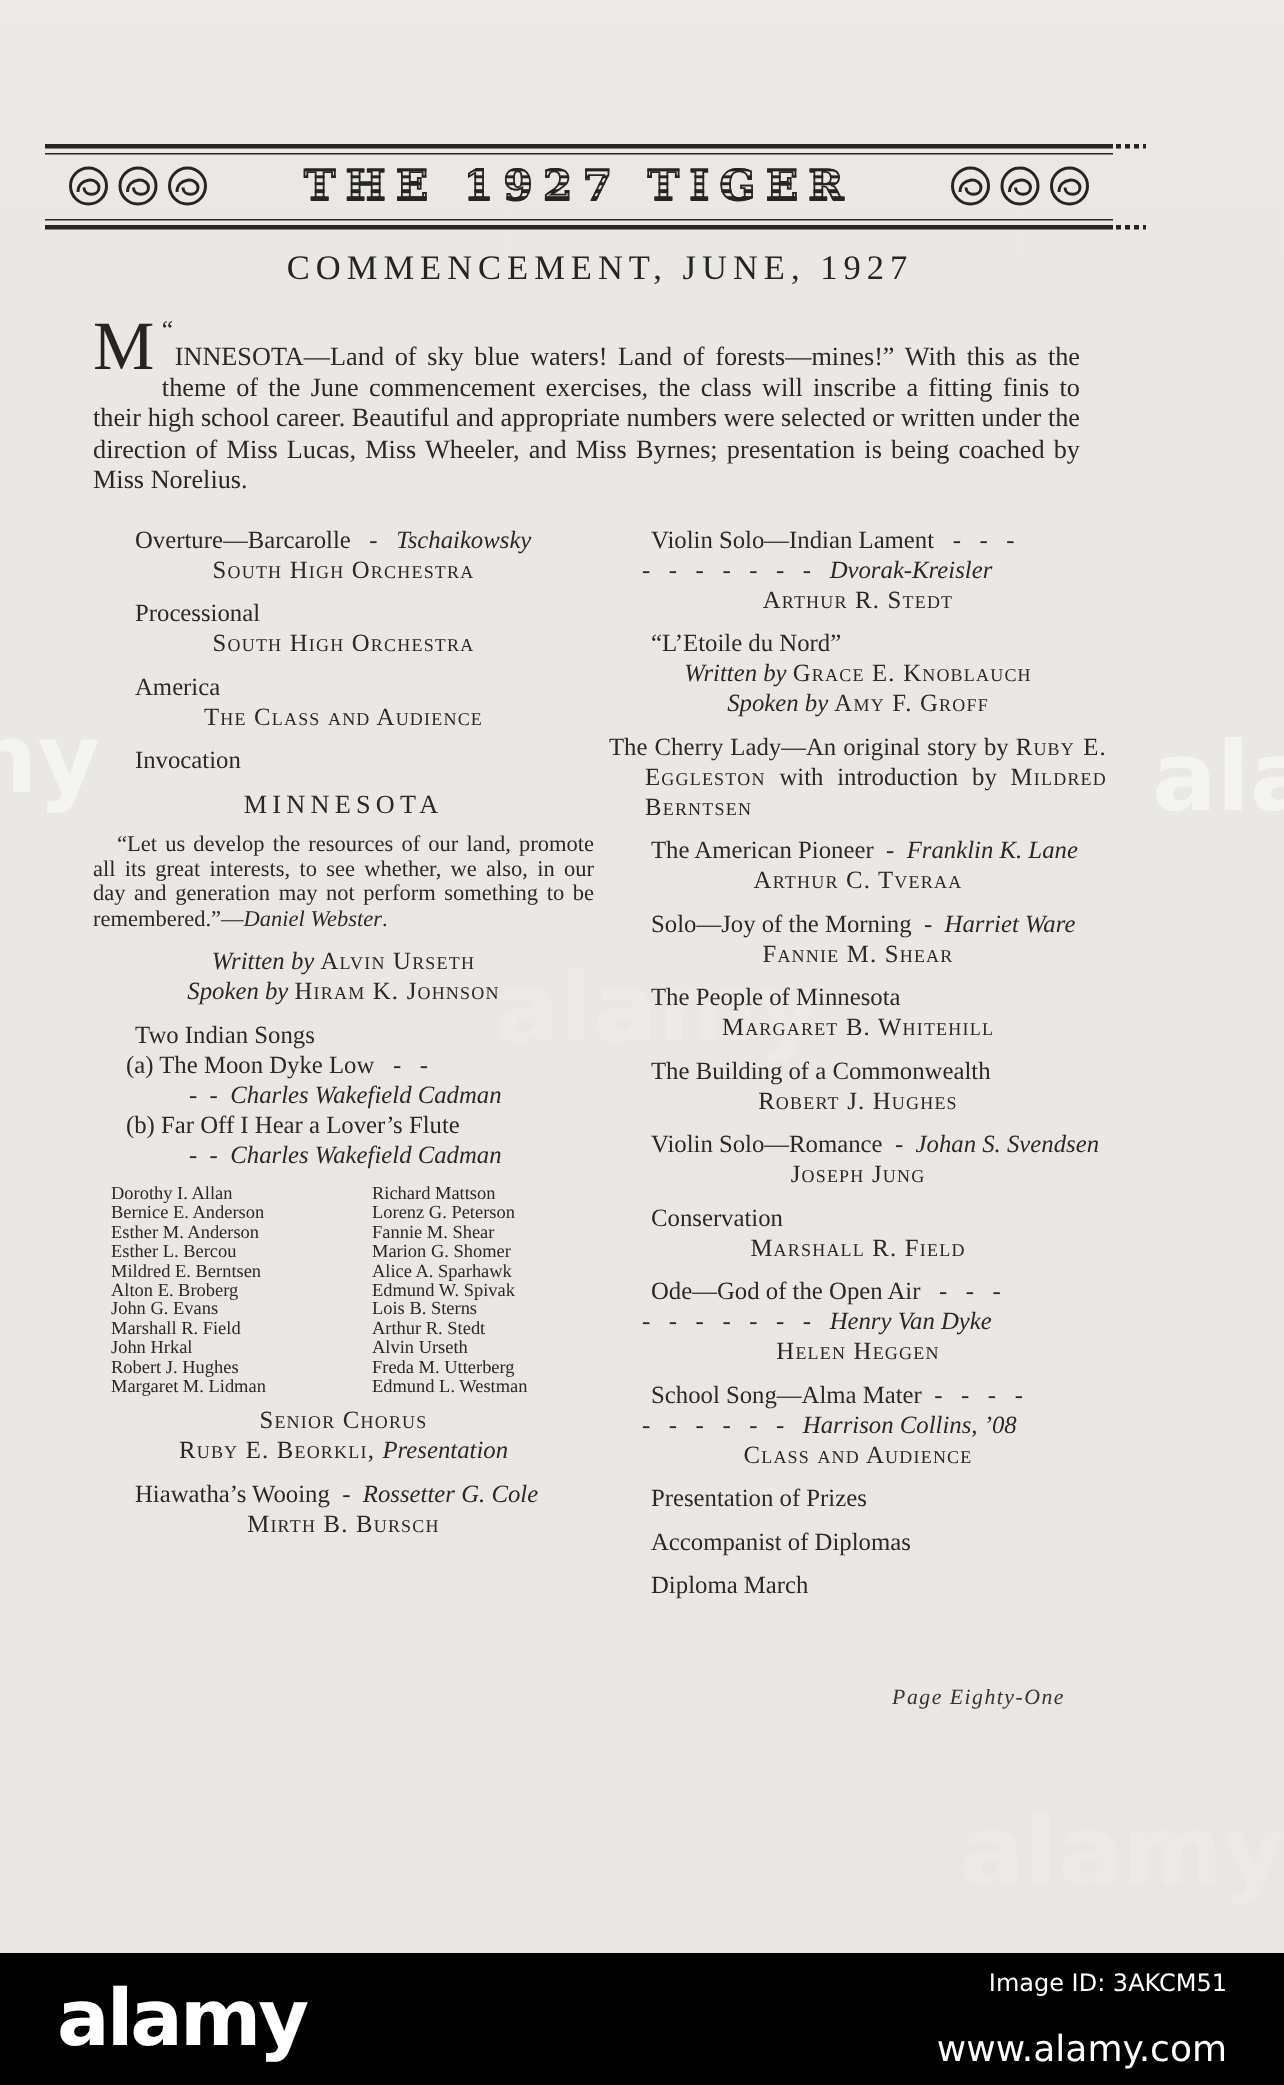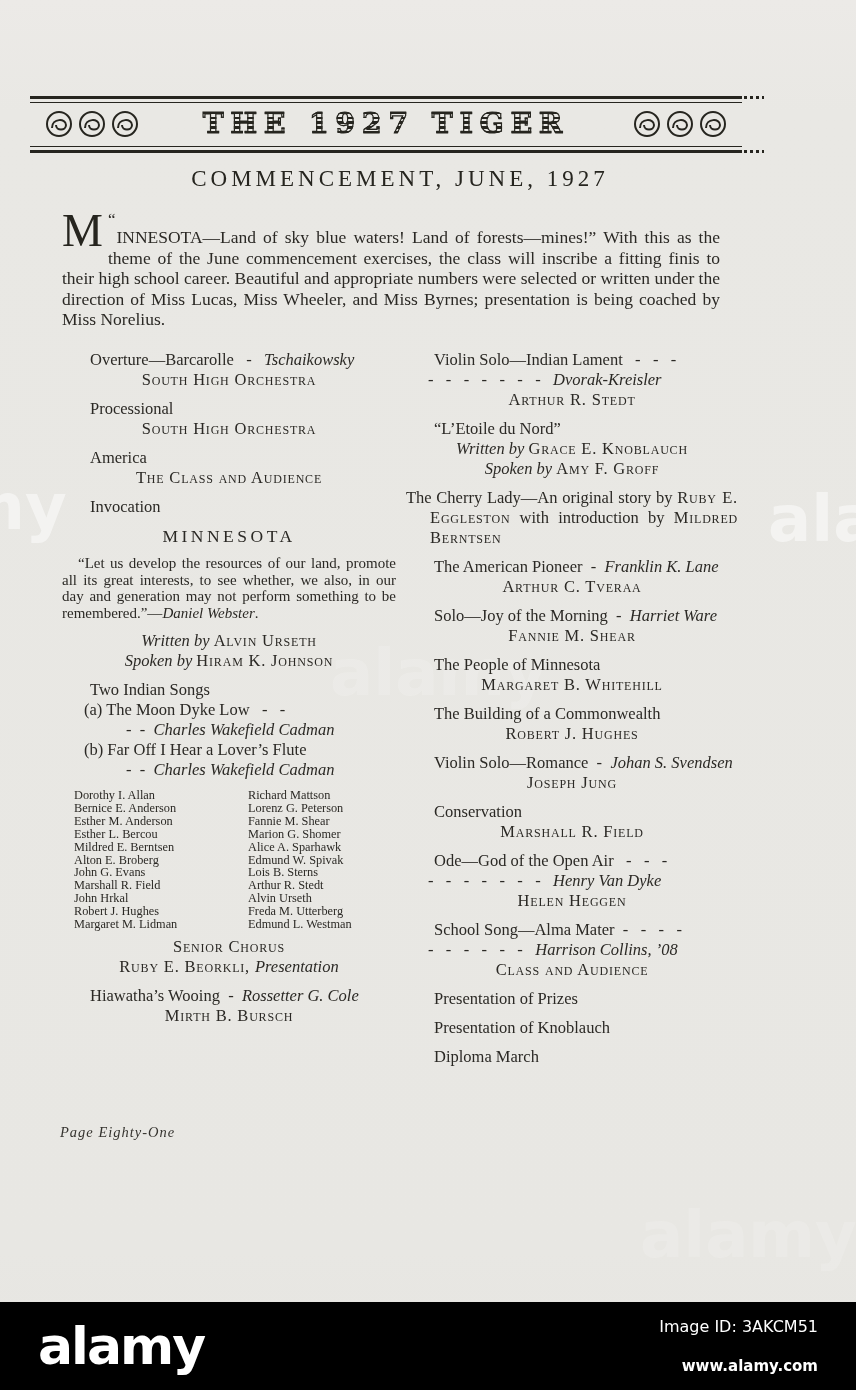--- a/index.html
+++ b/index.html
@@ -56,30 +56,30 @@
   .l-ind2{padding-left:64px;}
   .heading{text-align:center;letter-spacing:3.5px;font-size:17.5px;margin:4px 0 8px 0;}
   .quote{font-size:15px;line-height:16.5px;text-align:justify;text-indent:16px;margin-bottom:10px;}
   .para{padding-left:24px;text-indent:-24px;text-align:justify;line-height:20px;}
   .names{display:flex;padding-left:12px;gap:26px;font-size:12.3px;line-height:12.9px;margin:3px 0 6px 0;}
   .names-col{min-width:148px;}
   .s-i{font-style:italic;}
   .s-sc{font-variant:small-caps;letter-spacing:0.8px;}
   .s-r{}
   
-  .page-footer{position:absolute;left:60px;top:1124px;width:650px;text-align:left;
+  .page-footer{position:absolute;left:60px;top:1124px;width:650px;text-align:right;
     font-style:italic;font-size:14.5px;letter-spacing:1px;color:#35332f;}
   
   .alamy-bar{position:absolute;left:0;right:0;bottom:0;height:88px;background:#000;
     display:flex;align-items:center;justify-content:space-between;
     padding:0 38px;box-sizing:border-box;font-family:"DejaVu Sans",sans-serif;color:#fff;}
   .alamy-logo{font-size:52px;font-weight:bold;letter-spacing:-2px;line-height:1;}
   .alamy-right{text-align:right;}
   .alamy-id{font-size:16px;margin-bottom:21px;}
-  .alamy-url{font-size:15px;font-weight:bold;}
+  .alamy-url{font-size:24px;font-weight:normal;}
 </style>
 </head>
 <body>
 
 <div class="page">
 
   <span class="ghost g1">alamy</span>
   <span class="ghost g2">alamy</span>
   <span class="ghost g3">alamy</span>
   <span class="ghost g4">alamy</span>
@@ -232,21 +232,21 @@
         </div>
         <div class="block">
           <div class="line l-left"><span class="s-r">School Song—Alma Mater  -   -   -   -</span></div>
           <div class="line l-ind1"><span class="s-r">-   -   -   -   -   -   </span><span class="s-i">Harrison Collins, ’08</span></div>
           <div class="line l-center"><span class="s-sc">Class and Audience</span></div>
         </div>
         <div class="block">
           <div class="line l-left"><span class="s-r">Presentation of Prizes</span></div>
         </div>
         <div class="block">
-          <div class="line l-left"><span class="s-r">Presentation of Knoblauch</span></div>
+          <div class="line l-left"><span class="s-r">Accompanist of Diplomas</span></div>
         </div>
         <div class="block">
           <div class="line l-left"><span class="s-r">Diploma March</span></div>
         </div>
       </div>
   </div>
 
   <div class="page-footer">Page Eighty-One</div>
 
   <div class="alamy-bar">

